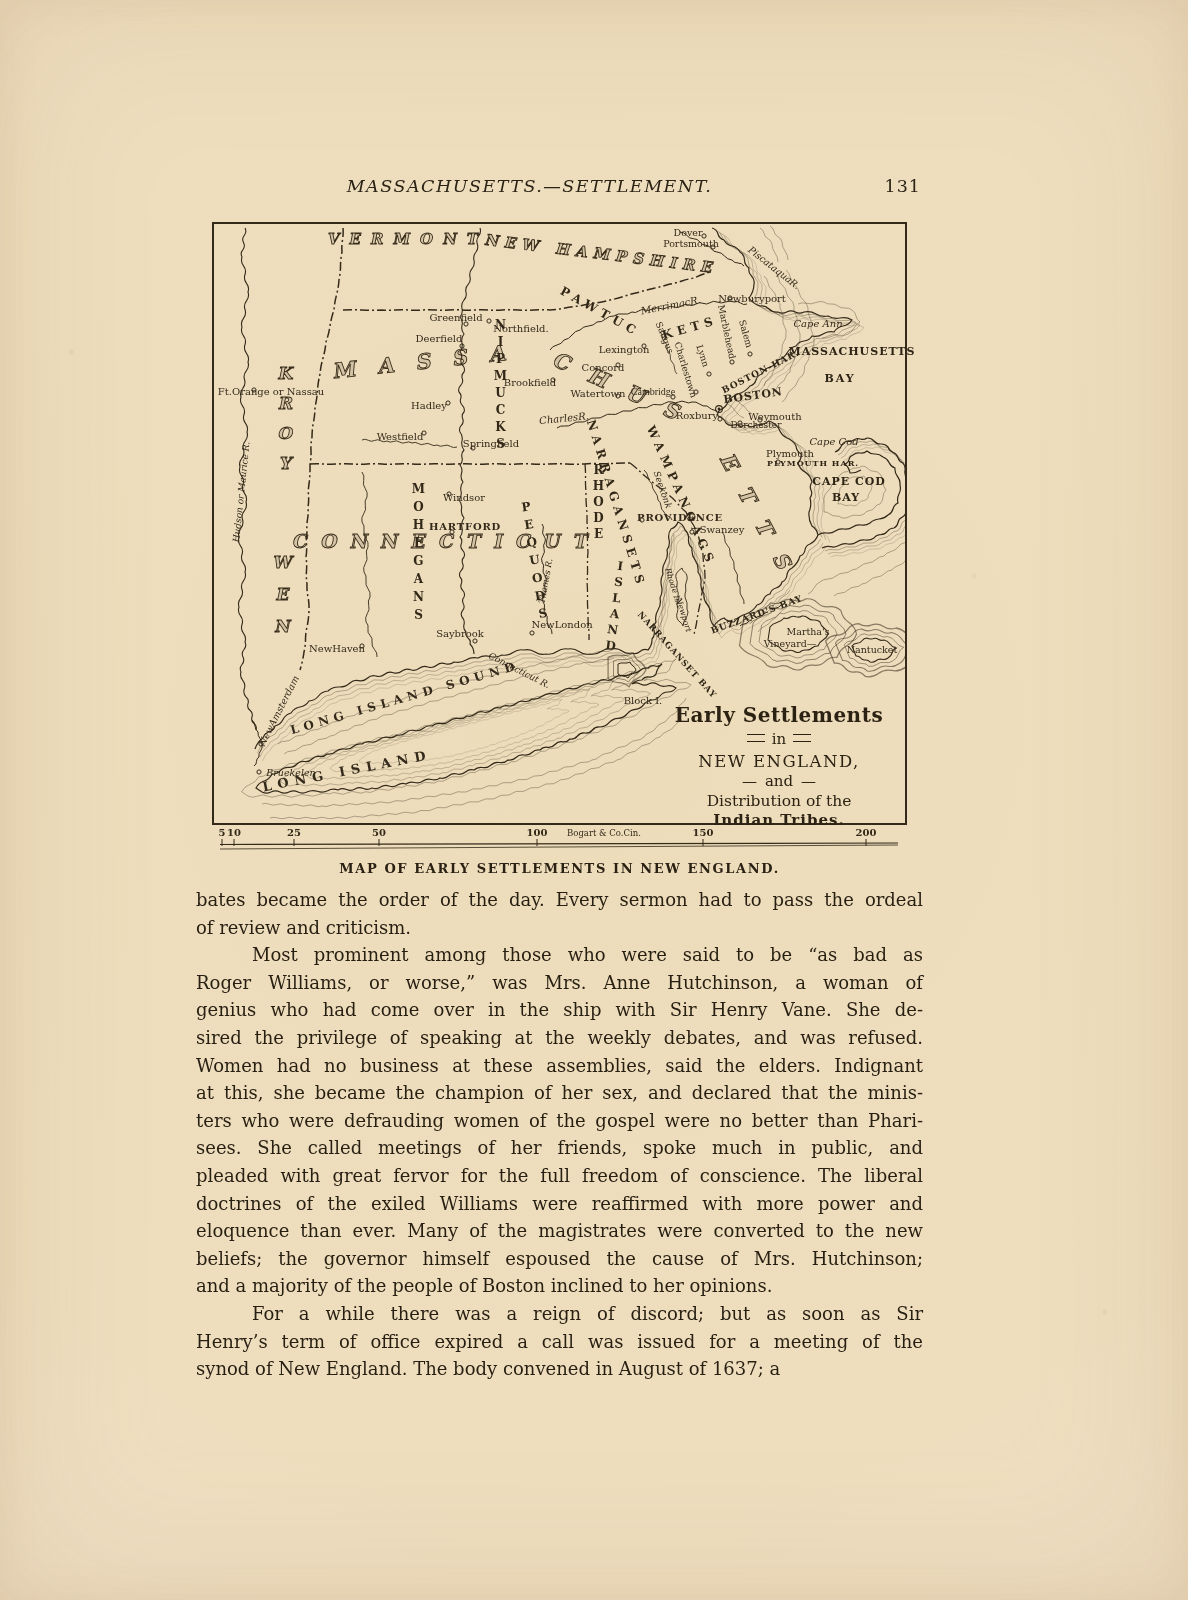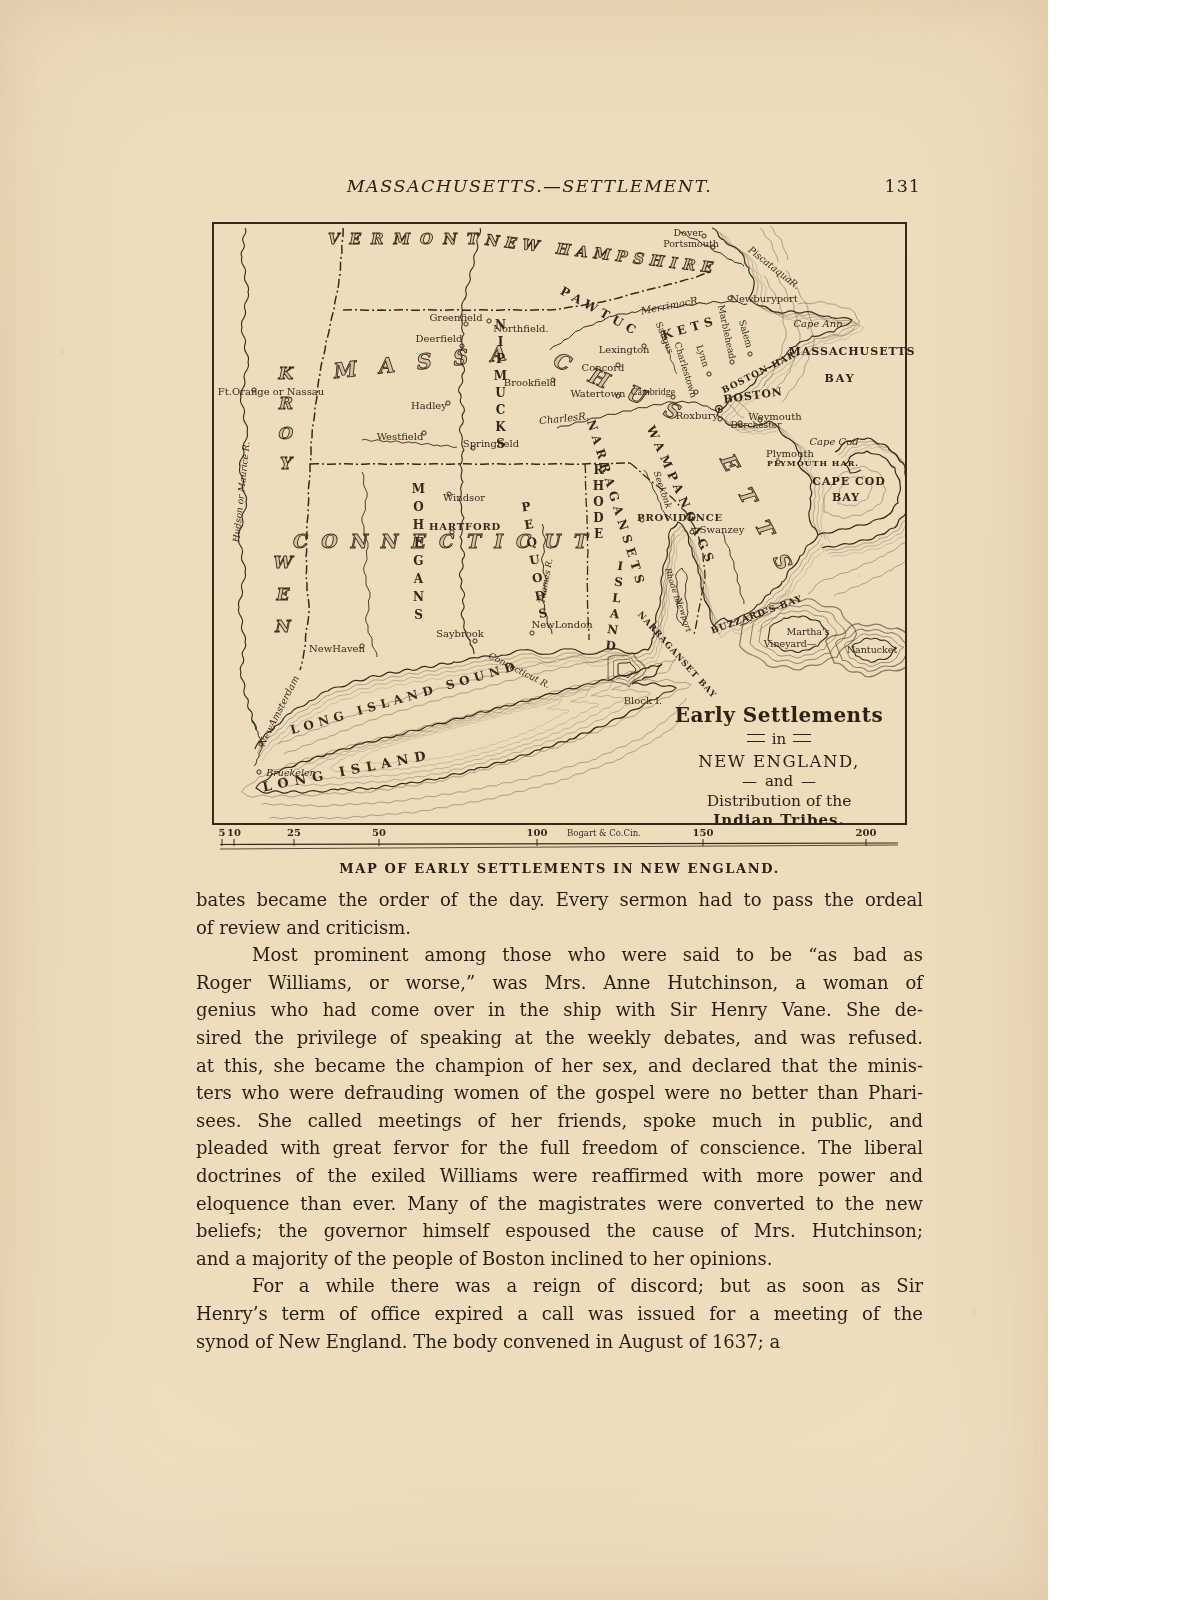--- a/index.html
+++ b/index.html
@@ -1,25 +1,25 @@
 <!DOCTYPE html>
 <html><head>
 <meta charset="utf-8">
 <style>
   html,body{margin:0;padding:0;}
   body{width:1188px;height:1600px;overflow:hidden;
        font-family:"DejaVu Serif", serif;}
-  .page{position:relative;width:1028px;height:1600px;
+  .page{position:relative;width:1188px;height:1600px;
     background:
       radial-gradient(circle at 82% 36%, rgba(190,150,100,.10) 0 2px, rgba(0,0,0,0) 3px),
       radial-gradient(circle at 6% 22%, rgba(180,140,95,.12) 0 2px, rgba(0,0,0,0) 3px),
       radial-gradient(circle at 93% 82%, rgba(180,140,95,.10) 0 2px, rgba(0,0,0,0) 3px),
       radial-gradient(120% 90% at 50% 45%, #eddcba 0%, #eedebe 55%, #efdfc4 75%, #f2e1cc 92%, #eed9c2 100%),
       #eedebe;
-    box-shadow:inset 0 0 160px rgba(170,125,80,.16), inset 0 0 40px rgba(160,115,70,.10);padding-left:20px;}
+    box-shadow:inset 0 0 160px rgba(170,125,80,.16), inset 0 0 40px rgba(160,115,70,.10);}
   
   .hdr{position:absolute;left:196px;top:176px;width:727px;height:26px;color:#2a2215;}
   .hdr .title{position:absolute;left:0;right:60px;text-align:center;font-style:italic;
     font-size:17.5px;letter-spacing:1.5px;}
   .hdr .pnum{position:absolute;right:2px;top:0;font-size:17.5px;letter-spacing:1px;}
   
   .mapfig{position:absolute;left:212px;top:222px;width:695px;height:638px;}
   .mapfig svg{position:absolute;left:0;top:0;}
   .overlay{position:absolute;left:0;top:0;width:695px;height:603px;}
   .lbl{position:absolute;white-space:pre;color:#33291a;line-height:1.05;}
@@ -271,21 +271,21 @@
         <div class="lbl iplace" style="left: 471px; top: 393px; font-size: 8px; transform: translate(-50%, -50%) rotate(73deg);">Newport</div>
         <div class="lbl river" style="left: 30px; top: 270px; font-size: 9px; transform: translate(-50%, -50%) rotate(-84deg);">Hudson or Maurice R.</div>
         <div class="lbl river" style="left: 562px; top: 46px; transform: translate(-50%, -50%) rotate(38deg);">PiscataquaR.</div>
         <div class="lbl river" style="left: 459px; top: 84px; font-size: 10px; transform: translate(-50%, -50%) rotate(-11deg);">MerrimacR.</div>
         <div class="lbl river" style="left: 352px; top: 197px; font-size: 10px; transform: translate(-50%, -50%) rotate(-6deg);">CharlesR.</div>
         <div class="lbl river" style="left: 307px; top: 449px; font-size: 9px; transform: translate(-50%, -50%) rotate(27deg);">Connecticut R.</div>
         <div class="lbl river" style="left: 334px; top: 359px; font-size: 8.5px; transform: translate(-50%, -50%) rotate(-80deg);">Thames R.</div>
         <div class="lbl iplace" style="left: 450px; top: 268px; font-size: 9px; transform: translate(-50%, -50%) rotate(71deg);">Seekonk</div>
         <div class="lbl town" style="left: 476px; top: 11px; font-size: 9.5px; transform: translate(-50%, -50%) rotate(0deg);">Dover</div>
         <div class="lbl town" style="left: 479px; top: 22px; font-size: 9.5px; transform: translate(-50%, -50%) rotate(0deg);">Portsmouth</div>
-        <div class="lbl town" style="left: 552px; top: 77px; transform: translate(-50%, -50%) rotate(0deg);">Newburyport</div>
+        <div class="lbl town" style="left: 540px; top: 77px; transform: translate(-50%, -50%) rotate(0deg);">Newburyport</div>
         <div class="lbl town" style="left: 244px; top: 96px; transform: translate(-50%, -50%) rotate(0deg);">Greenfield</div>
         <div class="lbl town" style="left: 309px; top: 107px; transform: translate(-50%, -50%) rotate(0deg);">Northfield.</div>
         <div class="lbl town" style="left: 227px; top: 117px; transform: translate(-50%, -50%) rotate(0deg);">Deerfield</div>
         <div class="lbl town" style="left: 412px; top: 128px; transform: translate(-50%, -50%) rotate(0deg);">Lexington</div>
         <div class="lbl town" style="left: 391px; top: 146px; transform: translate(-50%, -50%) rotate(0deg);">Concord</div>
         <div class="lbl town" style="left: 318px; top: 161px; transform: translate(-50%, -50%) rotate(0deg);">Brookfield</div>
         <div class="lbl town" style="left: 386px; top: 172px; transform: translate(-50%, -50%) rotate(0deg);">Watertown</div>
         <div class="lbl town" style="left: 441px; top: 170px; transform: translate(-50%, -50%) rotate(0deg); font-family: Liberation Serif, serif;">Cambridge</div>
         <div class="lbl town" style="left: 217px; top: 184px; transform: translate(-50%, -50%) rotate(0deg);">Hadley</div>
         <div class="lbl town" style="left: 188px; top: 215px; transform: translate(-50%, -50%) rotate(0deg);">Westfield</div>
@@ -315,20 +315,21 @@
 
   <div class="caption">MAP OF EARLY SETTLEMENTS IN NEW ENGLAND.</div>
 
   <div class="body" id="body-text">
       <div class="tline">bates became the order of the day.  Every sermon had to pass the ordeal</div>
       <div class="tline end">of review and criticism.</div>
       <div class="tline ind">Most prominent among those who were said to be “as bad as</div>
       <div class="tline">Roger Williams, or worse,” was Mrs. Anne Hutchinson, a woman of</div>
       <div class="tline">genius who had come over in the ship with Sir Henry Vane.  She de-</div>
       <div class="tline">sired the privilege of speaking at the weekly debates, and was refused.</div>
+      <div class="tline">Women had no business at these assemblies, said the elders.  Indignant</div>
       <div class="tline">at this, she became the champion of her sex, and declared that the minis-</div>
       <div class="tline">ters who were defrauding women of the gospel were no better than Phari-</div>
       <div class="tline">sees.  She called meetings of her friends, spoke much in public, and</div>
       <div class="tline">pleaded with great fervor for the full freedom of conscience.  The liberal</div>
       <div class="tline">doctrines of the exiled Williams were reaffirmed with more power and</div>
       <div class="tline">eloquence than ever.  Many of the magistrates were converted to the new</div>
       <div class="tline">beliefs; the governor himself espoused the cause of Mrs. Hutchinson;</div>
       <div class="tline end">and a majority of the people of Boston inclined to her opinions.</div>
       <div class="tline ind">For a while there was a reign of discord; but as soon as Sir</div>
       <div class="tline">Henry’s term of office expired a call was issued for a meeting of the</div>

